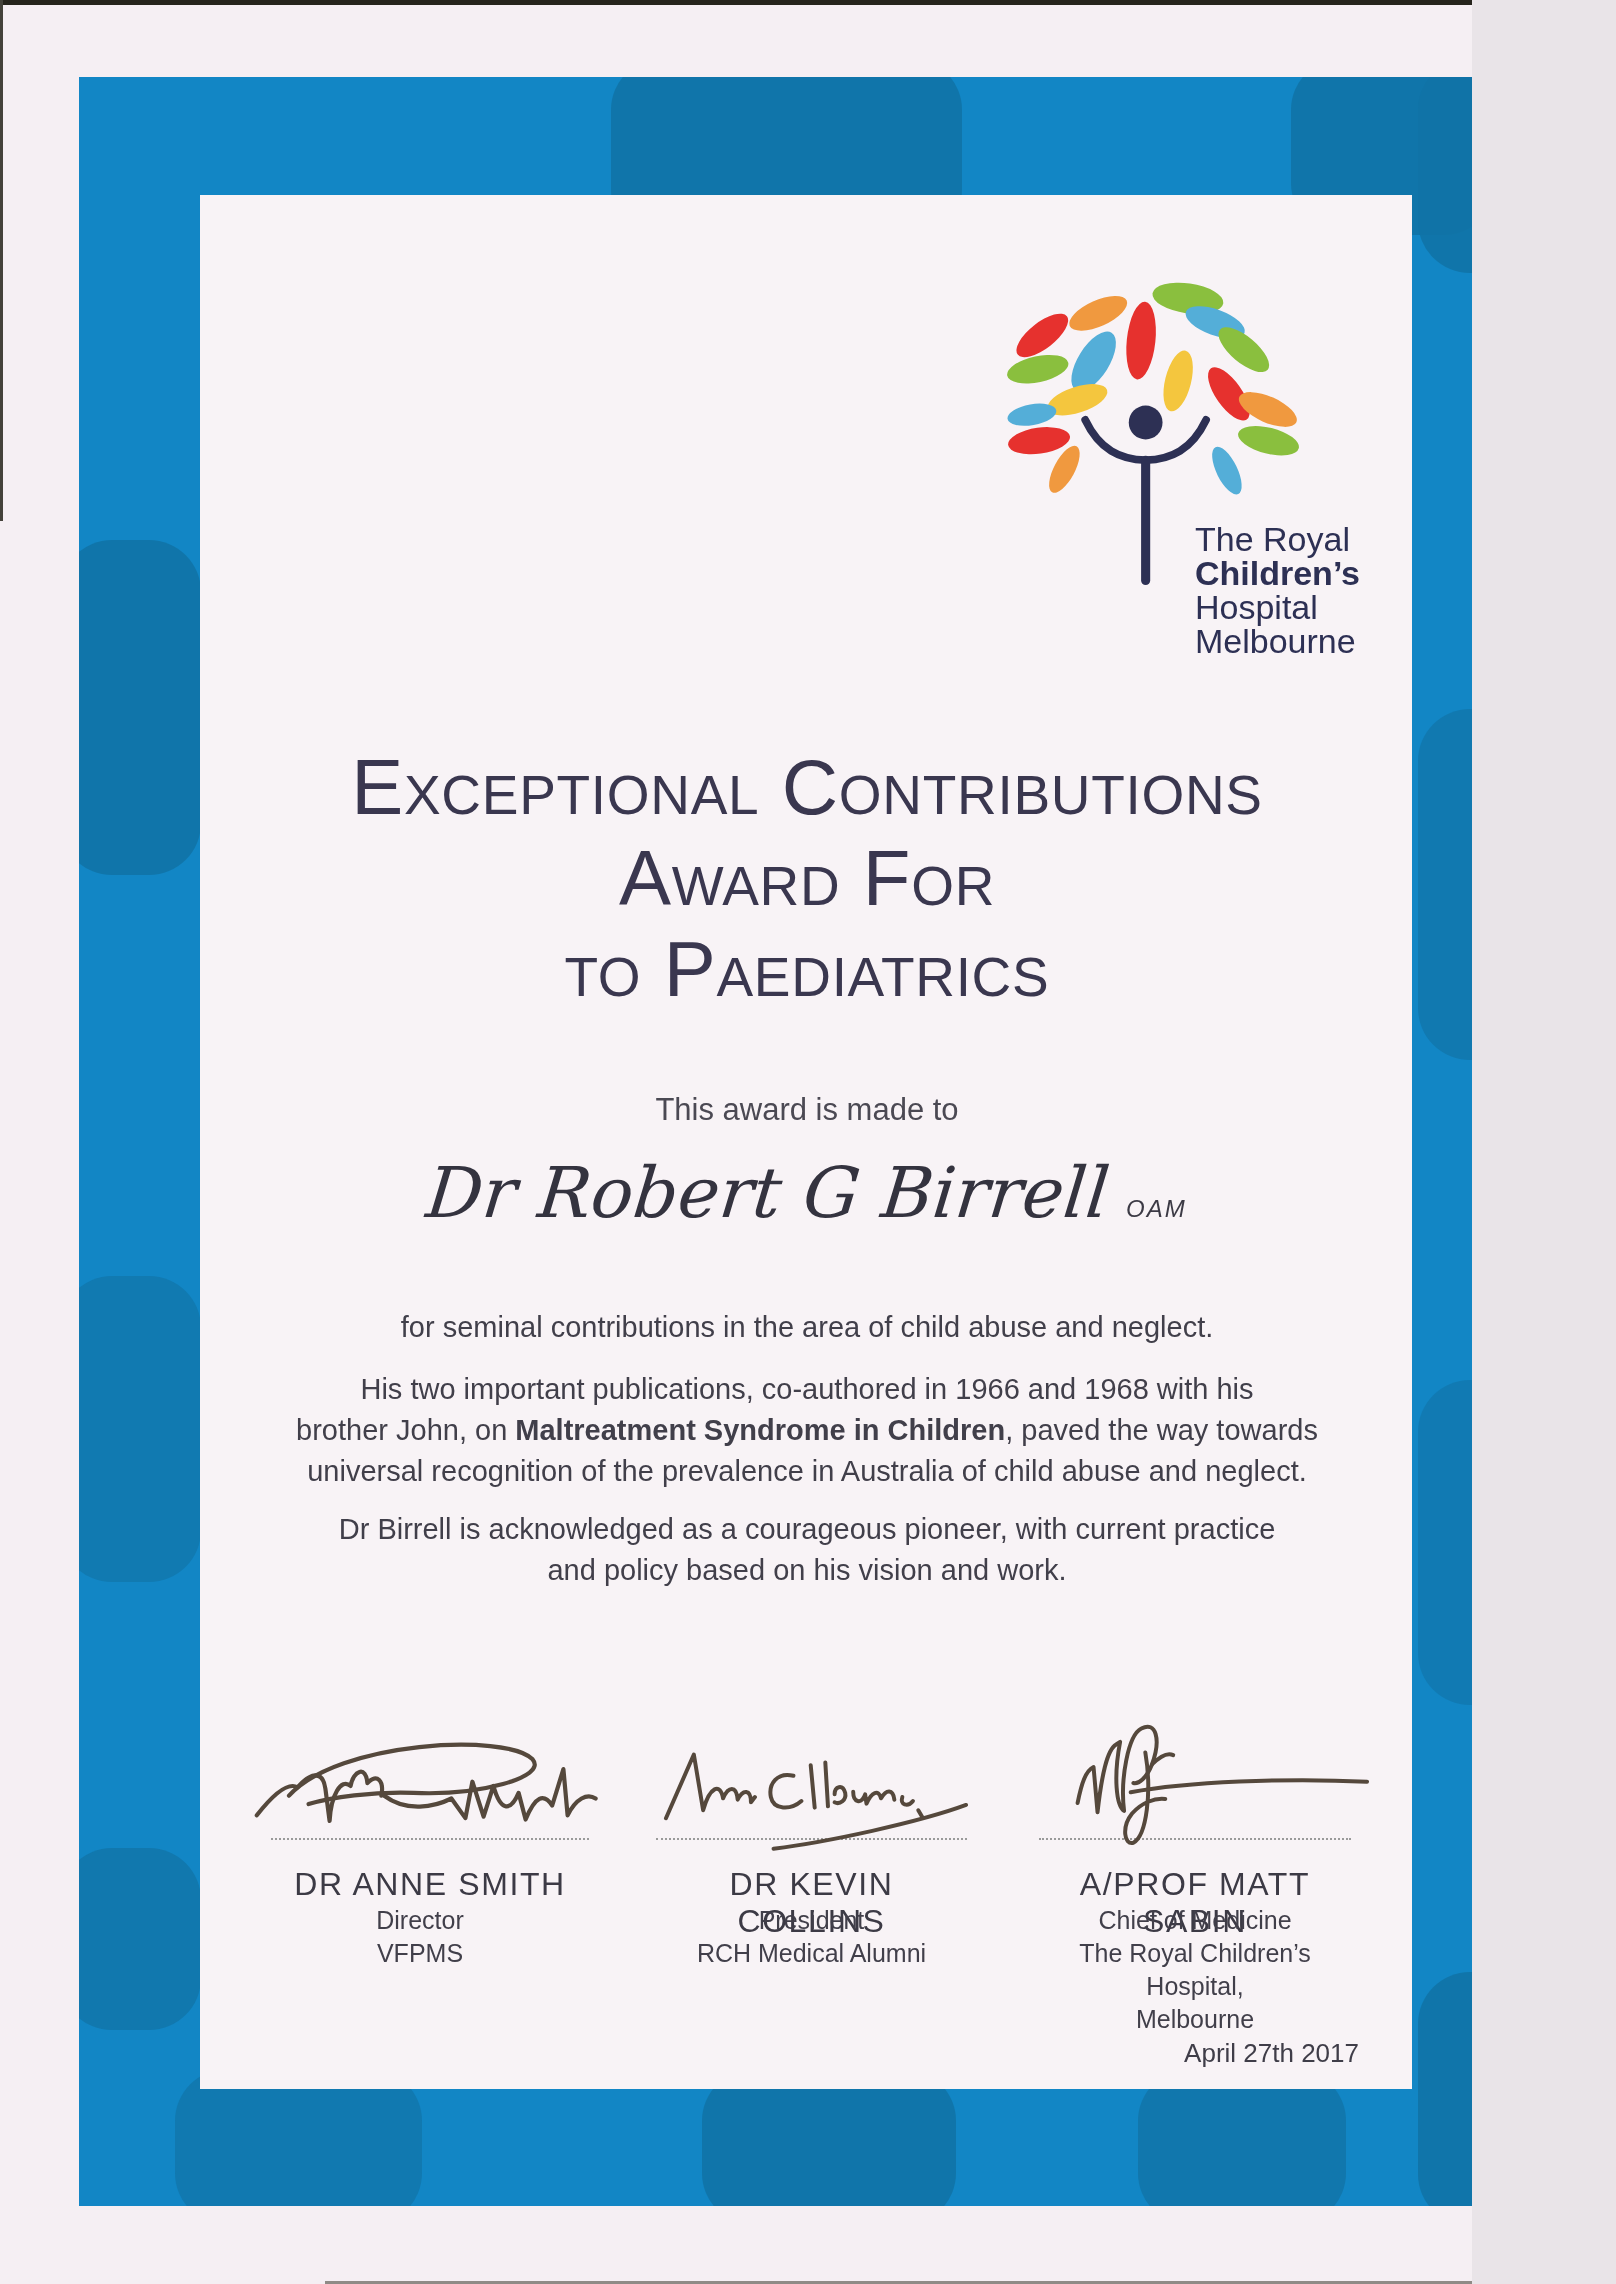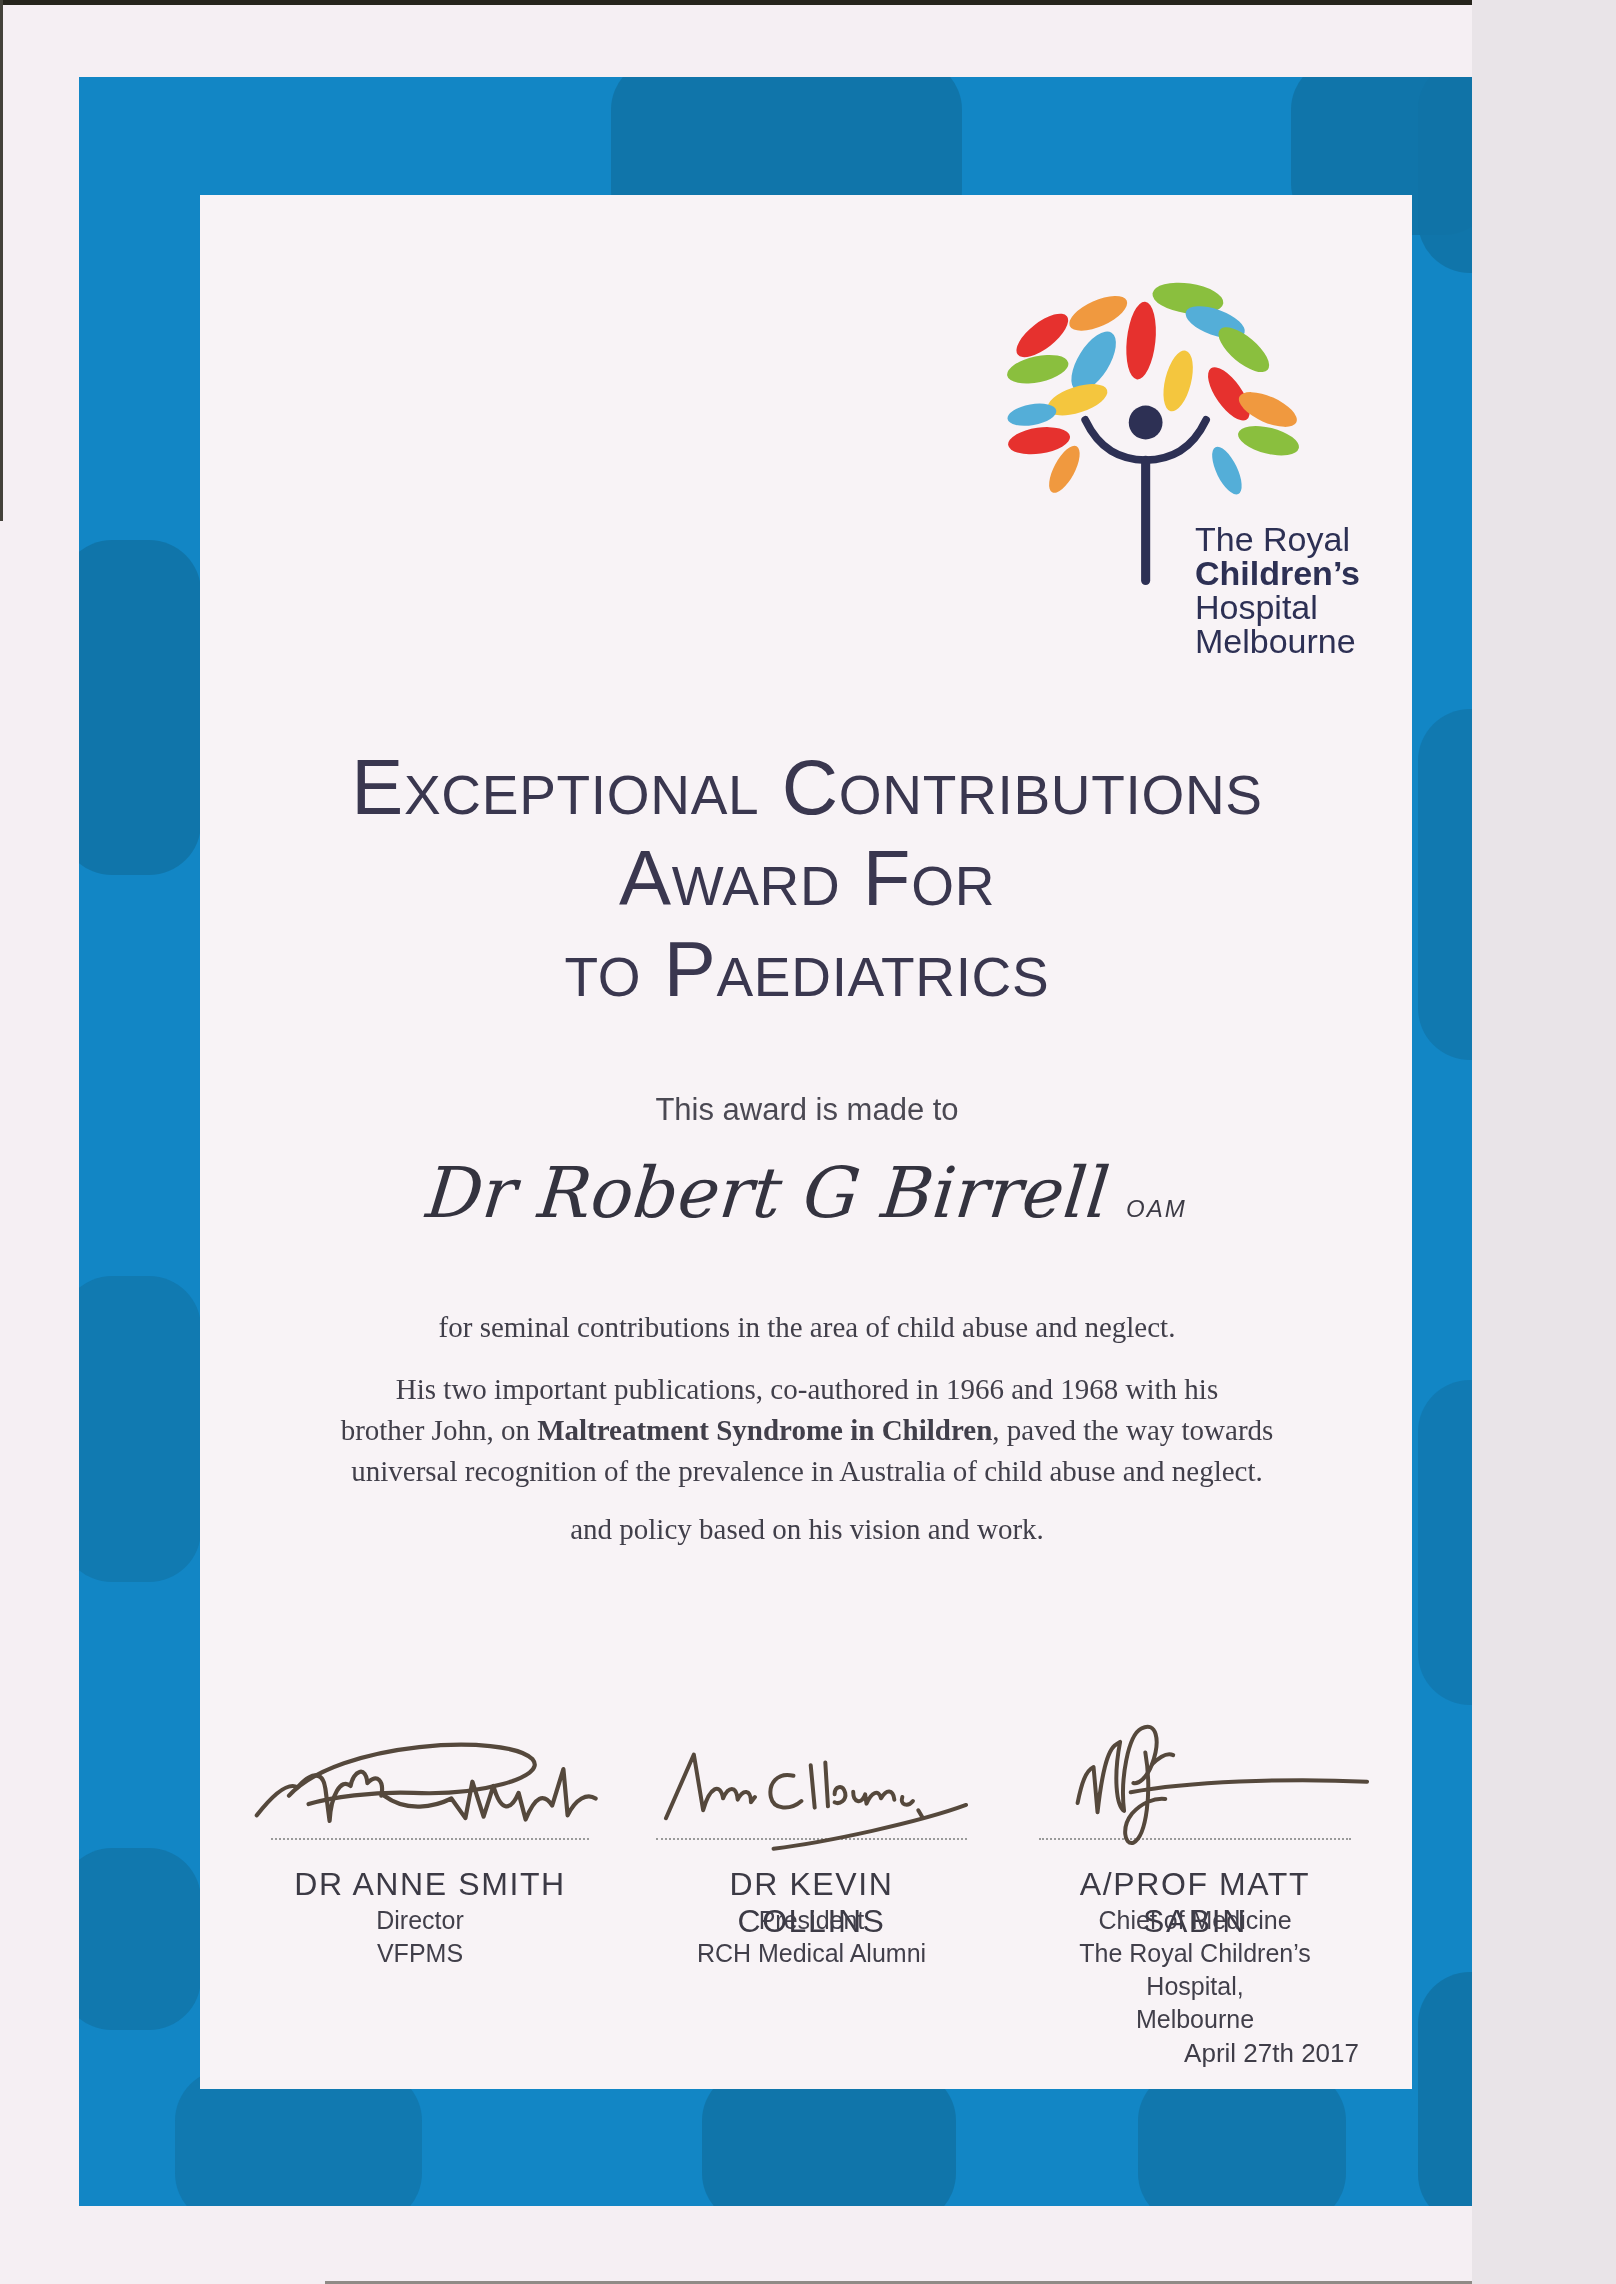--- a/index.html
+++ b/index.html
@@ -35,21 +35,21 @@
   .intro { position:absolute; left:202px; width:1210px; top:1092px; text-align:center; font-size:31px; color:#4b4953; }
 
   .recipient { position:absolute; left:202px; width:1210px; top:1152px; height:111px;
     display:flex; justify-content:center; align-items:baseline; gap:17px; }
   .recipient .script {
     display:inline-block; font-family:"DejaVu Serif", serif; font-style:italic;
     font-size:70px; color:#34333f; transform:skewX(-6deg);
   }
   .recipient .oam { font-size:24px; letter-spacing:2px; color:#3c3a45;font-style:italic; }
 
-  .para { position:absolute; left:267px; width:1080px; text-align:center; font-size:29px; line-height:41px; color:#413f4a;font-family:Liberation Serif, serif; }
+  .para { position:absolute; left:267px; width:1080px; text-align:center; font-size:29px; line-height:41px; color:#413f4a; }
   .para b { font-weight:bold; }
   .p1 { top:1307px; } .p2 { top:1369px; } .p3 { top:1509px; } .p4 { top:1603px; }
 
   .sig-svg { position:absolute; z-index:4; }
   .sig-line { position:absolute; top:1838px; border-top:2px dotted #9a9a9a; height:0; }
   .line-1 { left:271px;  width:318px; }
   .line-2 { left:656px; width:311px; }
   .line-3 { left:1039px; width:312px; }
   .sig-name { position:absolute; top:1866px; font-size:32px; letter-spacing:1.6px; color:#3c3a45; text-align:center; }
   .name-1 { left:271px;  width:318px; }
@@ -141,20 +141,21 @@
       <div>for seminal contributions in the area of child abuse and neglect.</div>
     </div>
 
     <div class="para p2">
       <div>His two important publications, co-authored in 1966 and 1968 with his</div>
       <div><span>brother John, on </span><b>Maltreatment Syndrome in Children</b><span>, paved the way towards</span></div>
       <div>universal recognition of the prevalence in Australia of child abuse and neglect.</div>
     </div>
 
     <div class="para p3">
+      <div>Dr Birrell is acknowledged as a courageous pioneer, with current practice</div>
       <div>and policy based on his vision and work.</div>
     </div>
 
 
     <svg class="sig-svg" style="left:247px; top:1728px;" width="364" height="141" viewBox="0 0 520 200">
       <g fill="none" stroke-width="6" stroke-linecap="round" stroke-linejoin="round" stroke="#55483c">
         <path d="M14 124 C36 96 58 76 72 84 C90 64 108 58 112 86 L118 132 C120 96 134 70 148 82 C152 60 170 52 172 78 C186 64 196 74 192 96"></path>
         <path d="M60 96 C130 18 370 6 408 44 C430 70 330 96 238 92 C180 90 120 98 88 108"></path>
         <path d="M196 96 C228 120 268 112 292 100 L312 128 L322 76 L338 126 L352 82 C362 118 376 120 388 92 L398 130 C412 96 424 92 436 110 L452 58 L458 124 C470 100 486 92 498 100"></path>
       </g>

